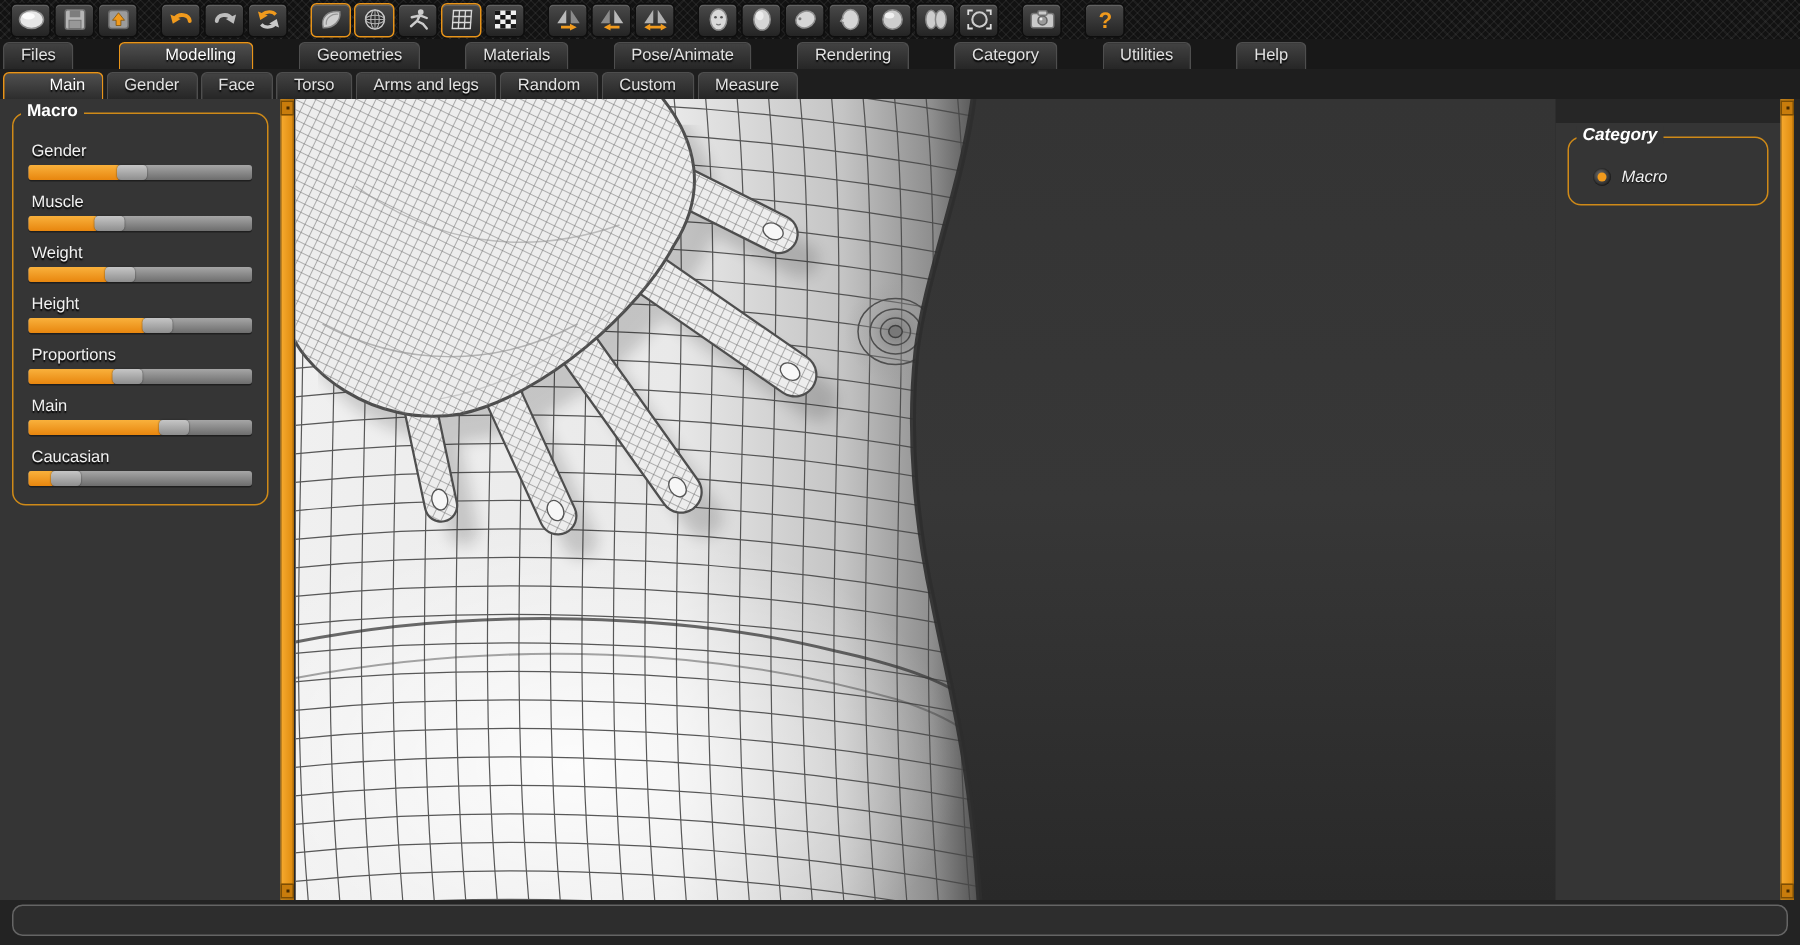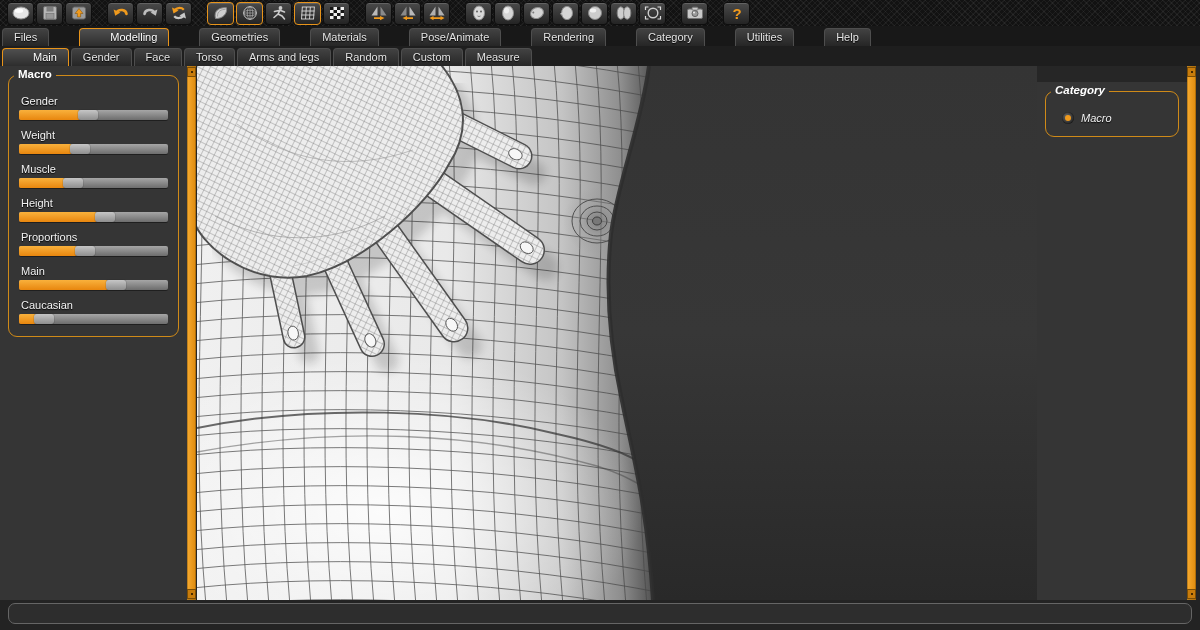--- a/index.html
+++ b/index.html
@@ -274,31 +274,31 @@
         <div class="group-title">Macro</div>
         <div id="sliders">
             <div class="slider-row">
               <div class="slider-label">Gender</div>
               <div class="slider-track">
                 <div class="slider-fill" style="width: 40%;"></div>
                 <div class="slider-handle" style="left: calc(40% - 1px);"></div>
               </div>
             </div>
             <div class="slider-row">
+              <div class="slider-label">Muscle</div>
+              <div class="slider-track">
+                <div class="slider-fill" style="width: 30%;"></div>
+                <div class="slider-handle" style="left: calc(30% - 1px);"></div>
+              </div>
+            </div>
+            <div class="slider-row">
               <div class="slider-label">Weight</div>
               <div class="slider-track">
                 <div class="slider-fill" style="width: 35%;"></div>
                 <div class="slider-handle" style="left: calc(35% - 1px);"></div>
-              </div>
-            </div>
-            <div class="slider-row">
-              <div class="slider-label">Muscle</div>
-              <div class="slider-track">
-                <div class="slider-fill" style="width: 30%;"></div>
-                <div class="slider-handle" style="left: calc(30% - 1px);"></div>
               </div>
             </div>
             <div class="slider-row">
               <div class="slider-label">Height</div>
               <div class="slider-track">
                 <div class="slider-fill" style="width: 52%;"></div>
                 <div class="slider-handle" style="left: calc(52% - 1px);"></div>
               </div>
             </div>
             <div class="slider-row">

